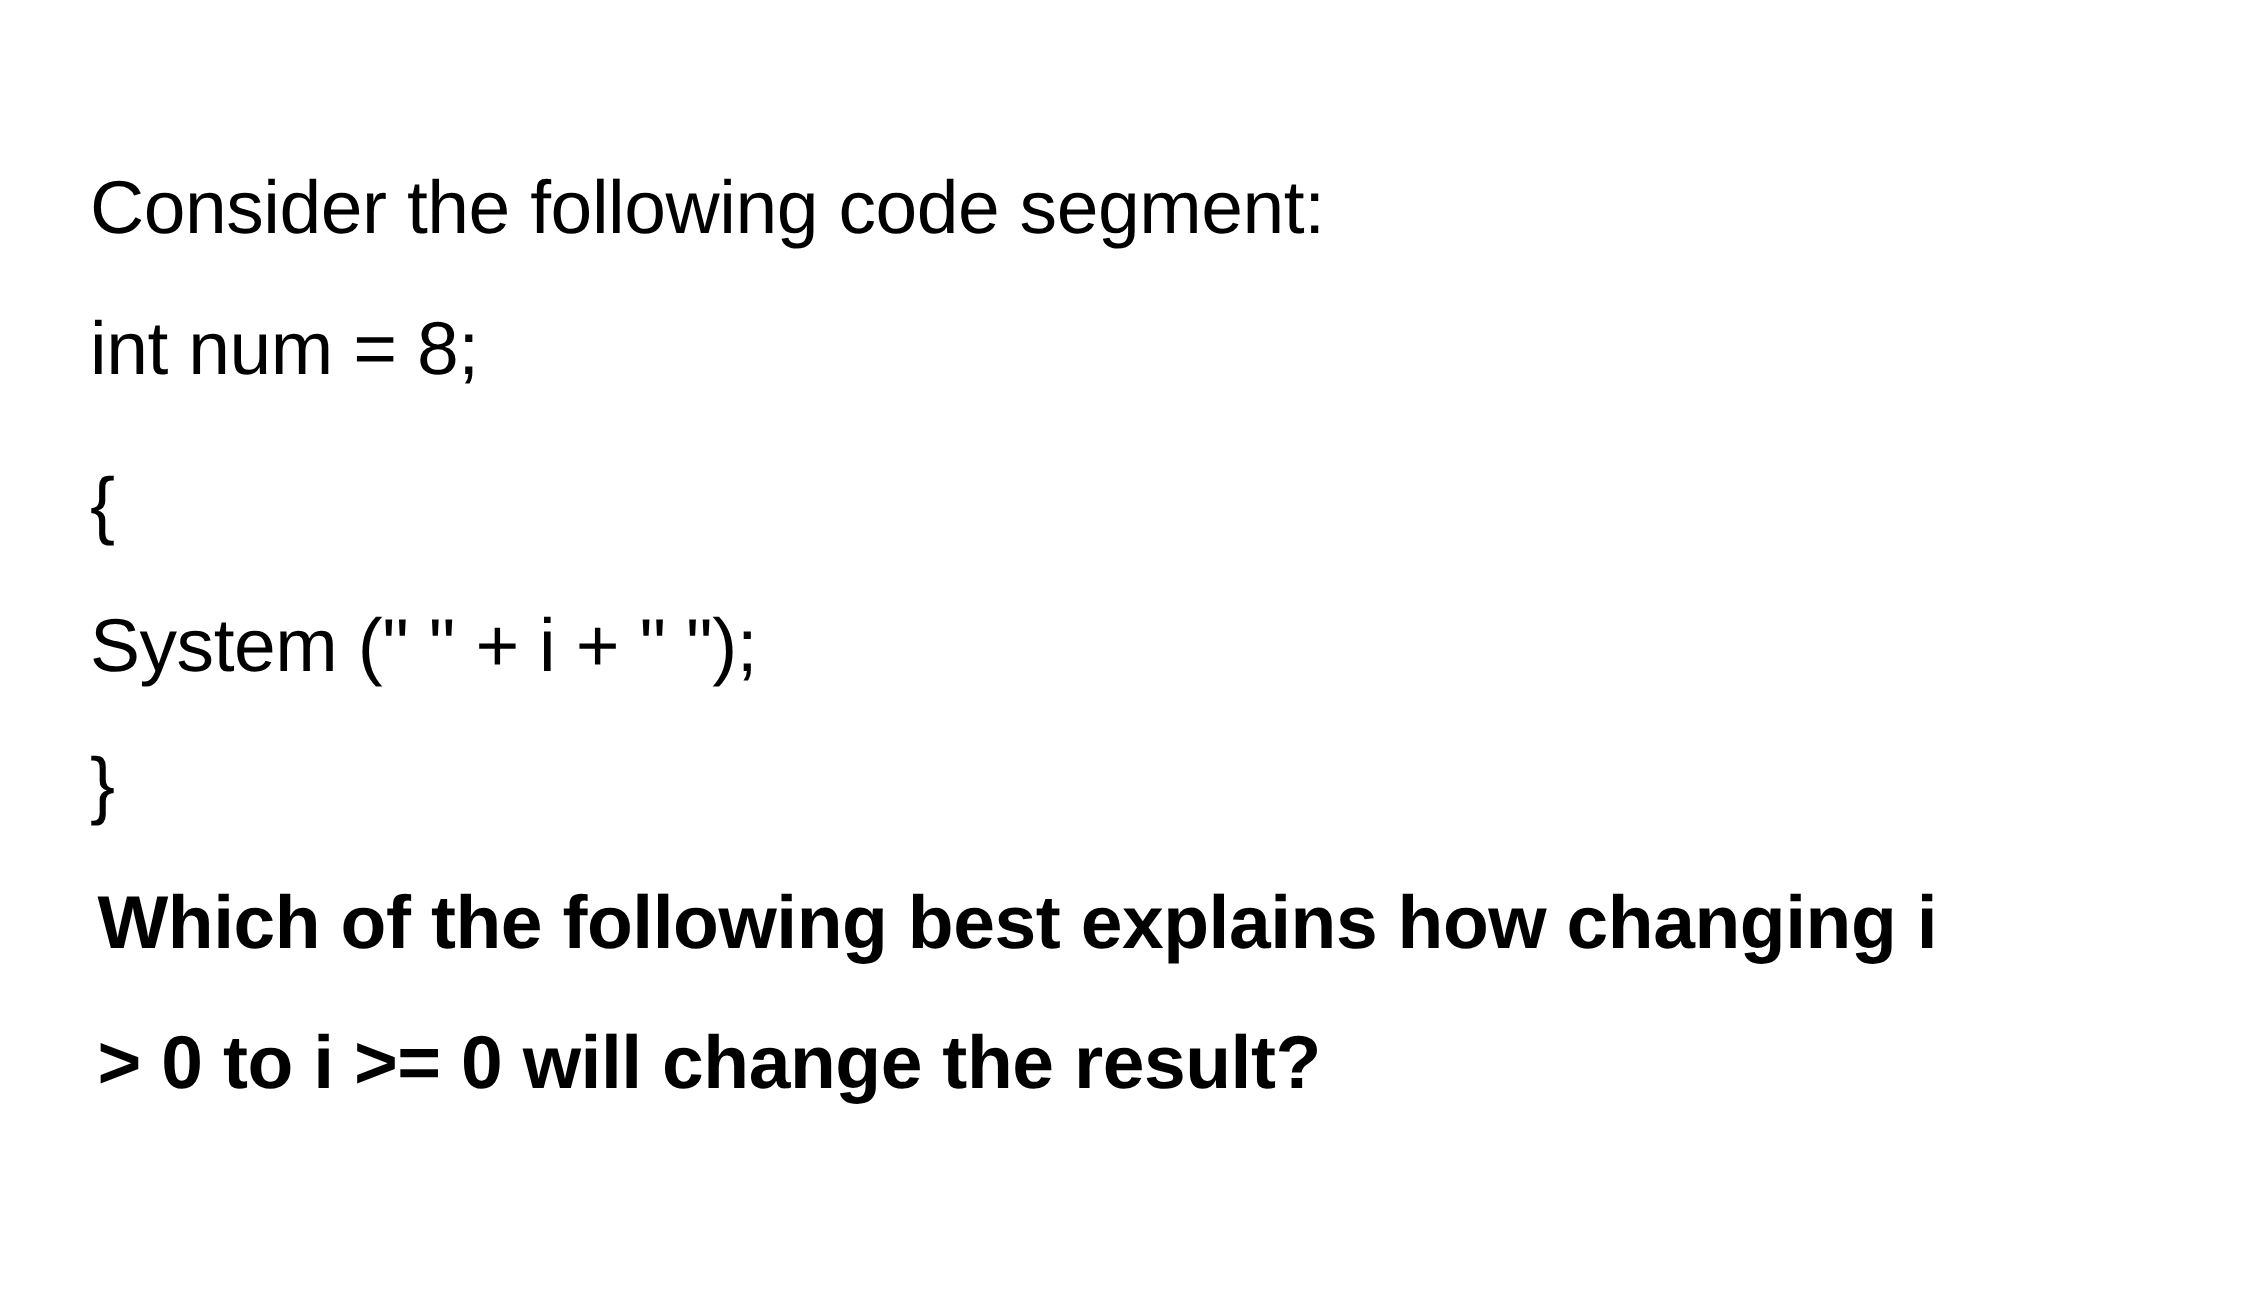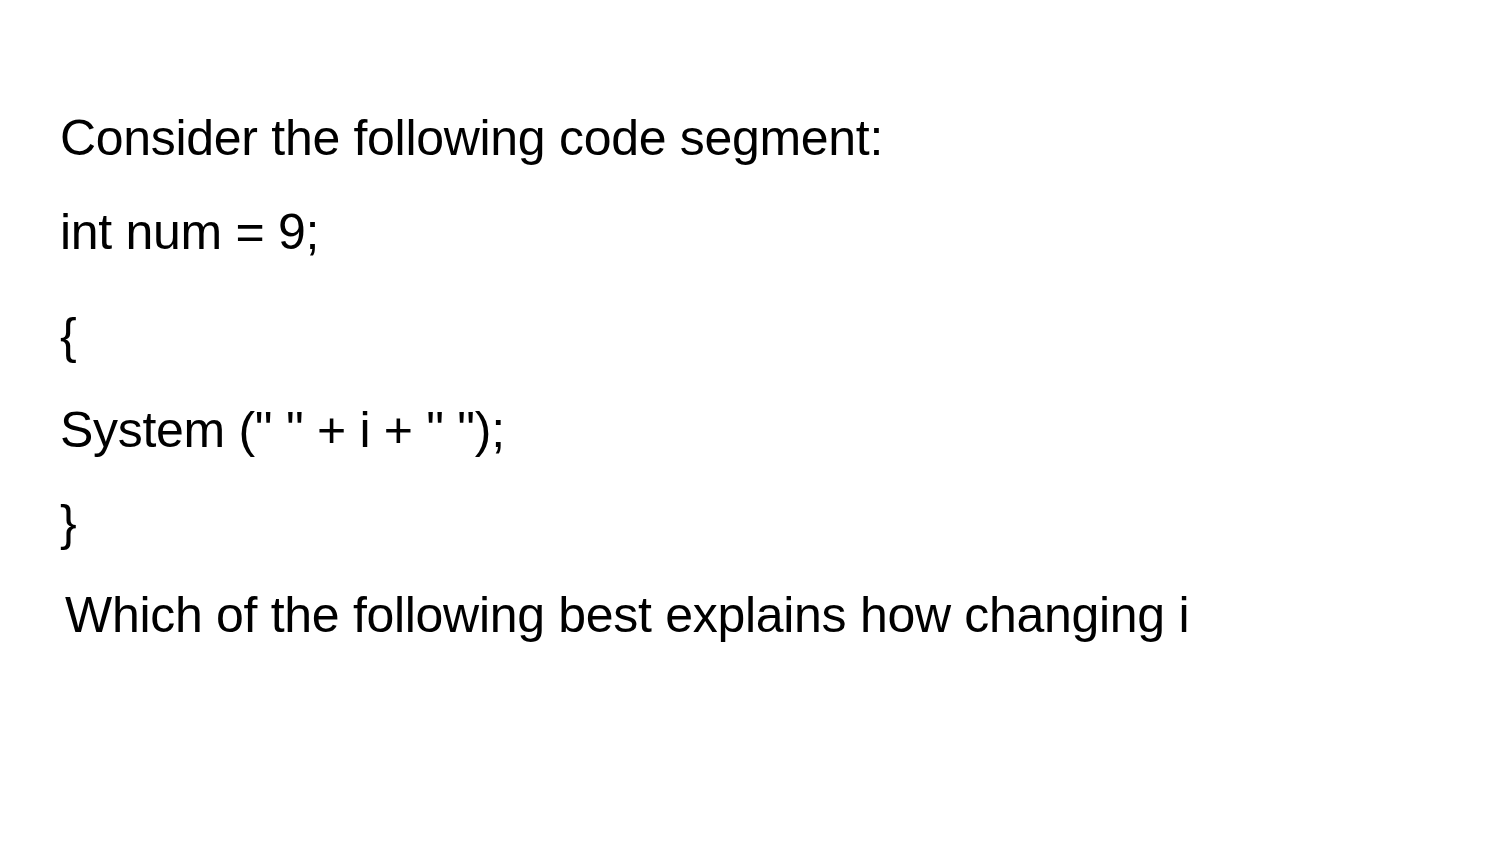--- a/index.html
+++ b/index.html
@@ -25,33 +25,35 @@
     line-height: 1.55;
     color: #000000;
     letter-spacing: -0.3px;
     white-space: pre-wrap;
   }
   .gap-small {
     height: 6px;
   }
   .wrap-block {
     padding-top: 4px;
+    font-weight: bold;
   }
 </style>
 </head>
 <body>
 
 <div class="page">
   <div class="line">Consider the following code segment:</div>
   <div class="gap-small"></div>
-  <div class="line">int num = 9;</div>
+  <div class="line">int num = 8;</div>
   <div class="gap-small"></div>
   <div class="gap-small"></div>
   <div class="line">{</div>
   <div class="gap-small"></div>
   <div class="line">System (" " + i + " ");</div>
   <div class="gap-small"></div>
   <div class="line">}</div>
   <div class="wrap-block">
     <div class="line">Which of the following best explains how changing i</div>
     <div class="gap-small"></div>
+    <div class="line">&gt; 0 to i &gt;= 0 will change the result?</div>
   </div>
 </div>
 
 </body></html>

